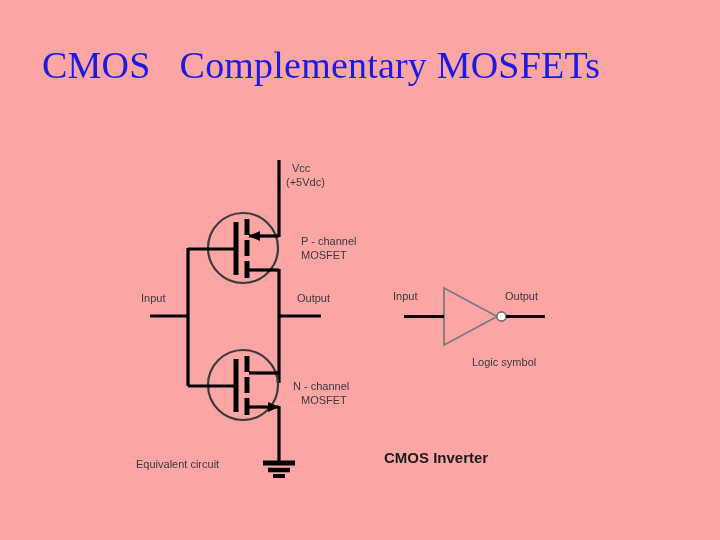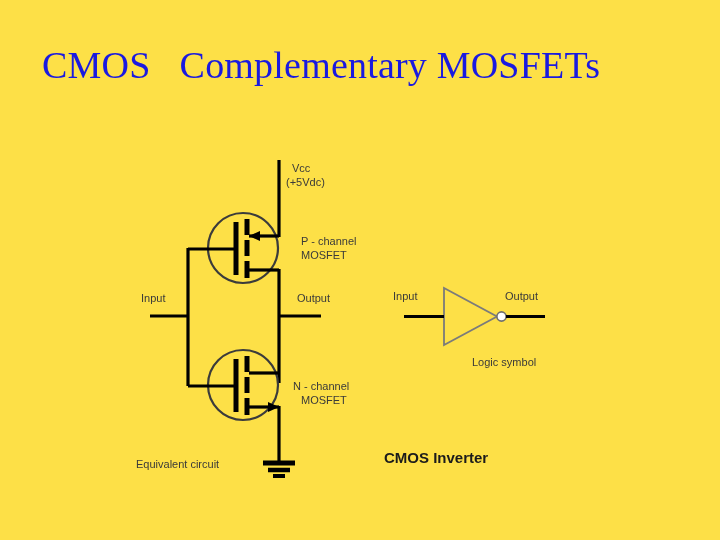--- a/index.html
+++ b/index.html
@@ -4,21 +4,21 @@
 <style>
   html, body {
     margin: 0;
     padding: 0;
     background: #ffffff;
   }
   #slide {
     position: relative;
     width: 720px;
     height: 540px;
-    background: #fde047;
+    background: #fca5a5;
     overflow: hidden;
     font-family: "Liberation Sans", sans-serif;
   }
   #slide-title {
     position: absolute;
     left: 42px;
     top: 42px;
     width: 640px;
     font-family: "Liberation Serif", serif;
     font-size: 38px;

